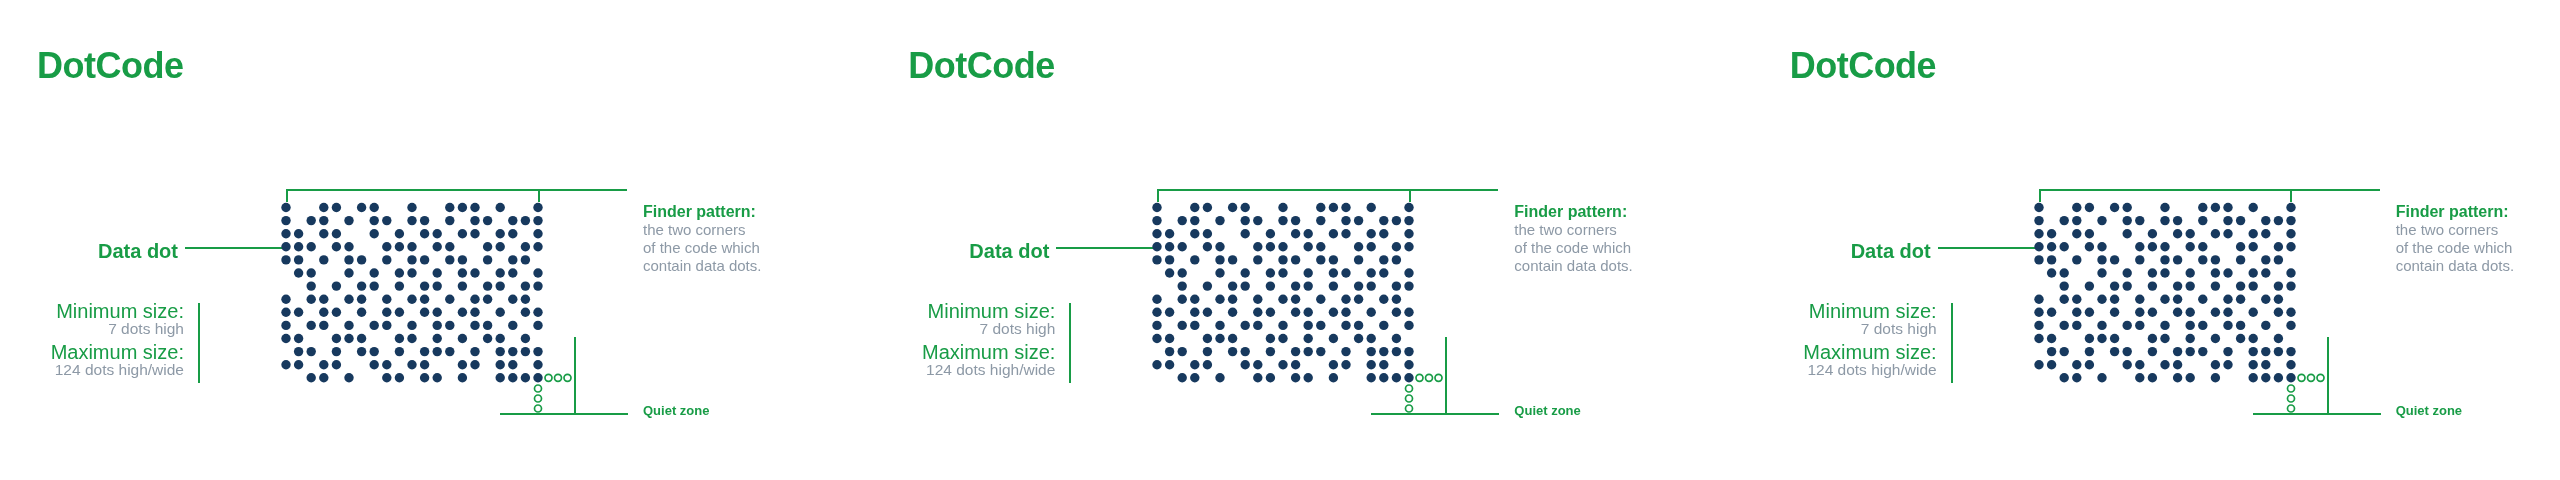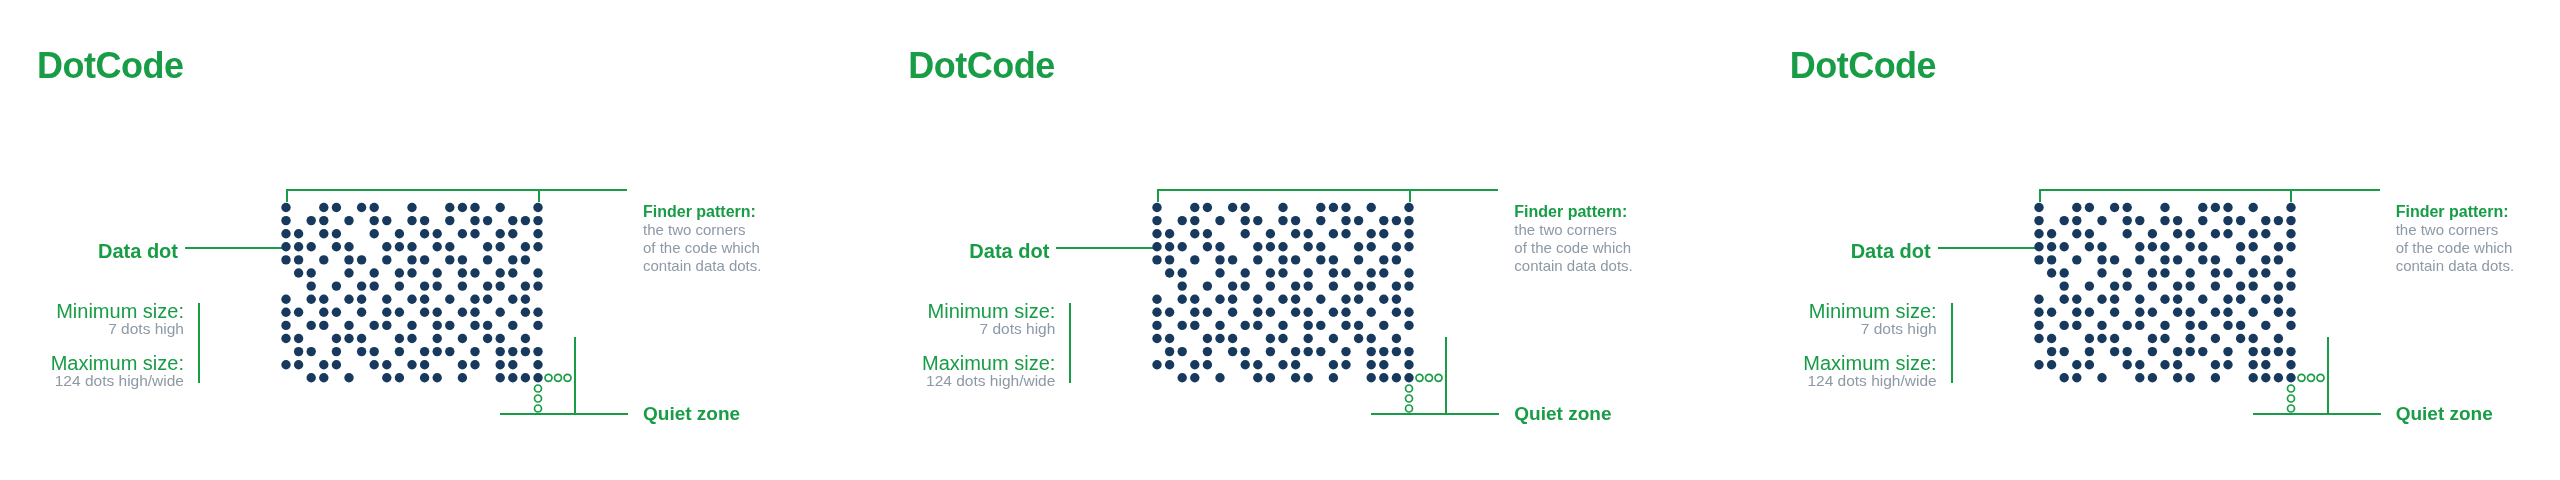--- a/index.html
+++ b/index.html
@@ -18,39 +18,39 @@
   .p2 .content{--dx:18px;}
   .p3 .content{--dx:46px;}
 
   .title{position:absolute;left:37px;top:47px;margin:0;
          font-size:36px;line-height:1.05;font-weight:700;
          letter-spacing:-0.5px;color:var(--green);}
 
   .label{color:var(--green);font-weight:700;}
   .data-dot-label{position:absolute;left:0;top:240px;width:178px;
                   text-align:right;font-size:20px;}
-  .qz-label{position:absolute;left:643px;top:403px;font-size:19px;}
+  .qz-label{position:absolute;left:643px;top:403px;font-size:13px;}
 
   .line{position:absolute;background:var(--green);}
   .data-dot-line{left:185px;top:247px;width:97px;height:2px;}
   .bracket-h{left:286px;top:189px;width:341px;height:2px;}
   .tick-l{left:286px;top:189px;width:2px;height:13px;}
   .tick-r{left:537.6px;top:189px;width:2px;height:13px;}
   .vline-sizes{left:198px;top:303px;width:2px;height:80px;}
   .qz-v{left:574px;top:337px;width:2px;height:78px;}
   .qz-h{left:500px;top:413px;width:128px;height:2px;}
 
   .finder{position:absolute;left:643px;top:182px;margin-top:20px;}
   .f-title{font-size:16px;line-height:19px;font-weight:700;color:var(--green);}
   .f-line{font-size:15px;line-height:18px;color:var(--gray);}
 
   .sizes{position:absolute;left:0;top:303px;width:184px;text-align:right;}
   .s-title{font-size:20px;line-height:17px;font-weight:400;color:var(--green);}
   .s-val{font-size:15.5px;line-height:17px;color:var(--gray);}
-  .s-gap{margin-top:18px;}
+  .s-gap{margin-top:7px;}
 
   .dotfield{position:absolute;left:276px;top:198px;width:310px;height:225px;}
 </style>
 </head>
 <body>
 
 <div class="panels">
 
   <section class="panel p1">
     <div class="content">

